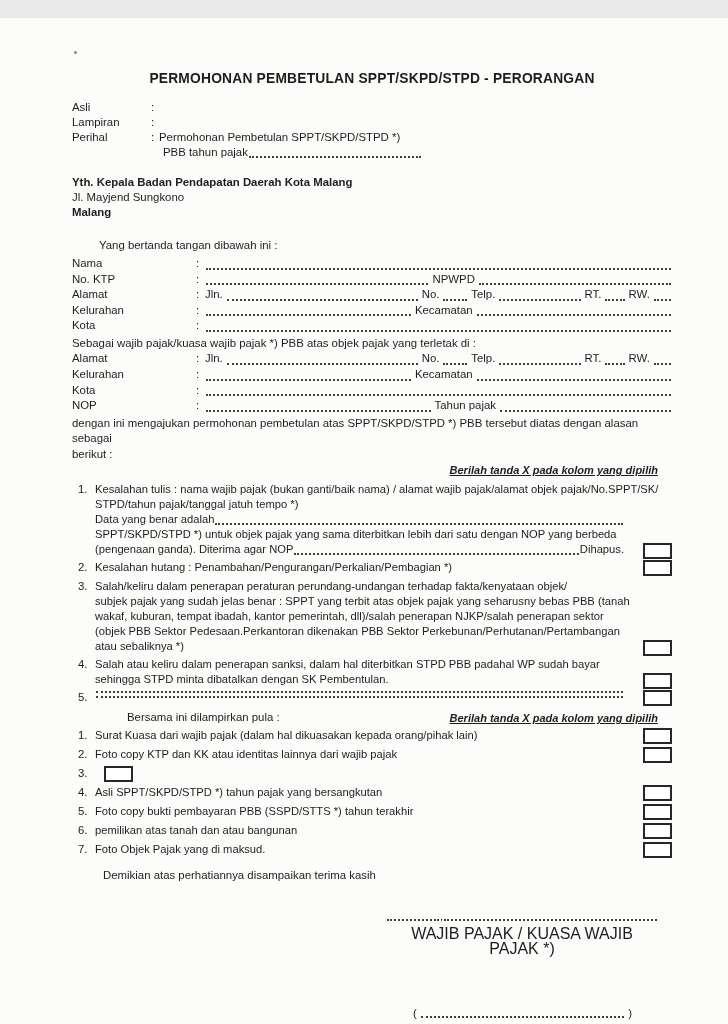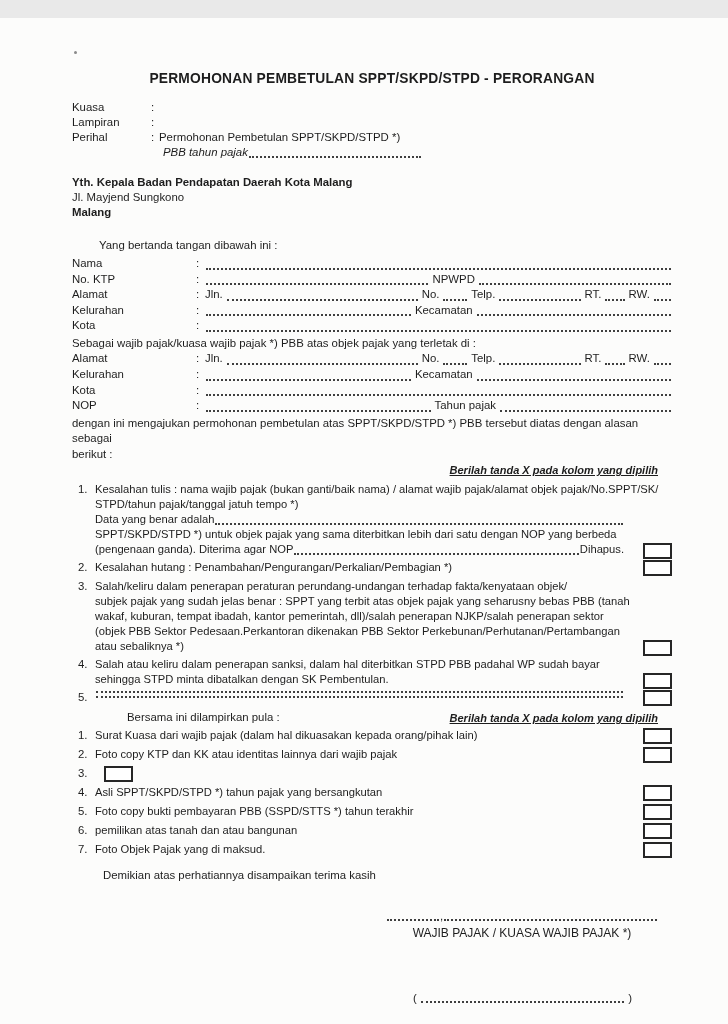--- a/index.html
+++ b/index.html
@@ -11,21 +11,21 @@
   }
   .content { position:relative; padding:24px 56px 0 72px; }
   .artifact { position:absolute; left:74px; top:33px; width:3px; height:3px; background:#8a8a8a; border-radius:50%; }
 
   .title { text-align:center; font-weight:bold; font-size:13.8px; letter-spacing:.2px; margin-top:28px; line-height:17px; }
 
   .meta { margin-top:13px; }
   .meta-row { display:flex; line-height:15px; }
   .meta-label { width:79px; flex:none; }
   .meta-colon { width:8px; flex:none; }
-  .meta-line2 { display:flex; align-items:flex-end; padding-left:91px; line-height:15px;font-style:italic; }
+  .meta-line2 { display:flex; align-items:flex-end; padding-left:91px; line-height:15px; }
 
   .addr { margin-top:15px; line-height:15px; }
   .b { font-weight:bold; }
   .intro { margin-top:18px; padding-left:27px; line-height:15px; }
 
   .frow { display:flex; line-height:15.6px; }
   .flabel { width:124px; flex:none; }
   .fcolon { width:9px; flex:none; }
   .fbody { flex:1 1 auto; display:flex; align-items:flex-end; min-width:0; }
   .inl { padding:0 3px; white-space:nowrap; }
@@ -50,38 +50,38 @@
   .cb { width:25px; height:12px; border:2px solid #262626; background:#fff; }
   .cb-low { margin-bottom:-2px; }
 
   .attach-head { display:flex; align-items:flex-end; margin-top:4px; }
   .attach-intro { padding-left:55px; line-height:15px; flex:1; }
 
   .closing { margin-top:10px; padding-left:31px; line-height:15px; }
 
   .sigblock { width:272px; margin-left:auto; margin-right:14px; margin-top:26px; }
   .dateline { display:flex; align-items:flex-end; line-height:14px; }
-  .role { text-align:center; line-height:15px; margin-top:3px; font-size:12px; }
+  .role { text-align:center; line-height:15px; margin-top:3px; font-size:16px; }
 
   .nameline { width:225px; margin-left:auto; margin-right:37px; margin-top:50px;
               display:flex; align-items:flex-end; line-height:14px; }
   .paren { padding:0 3px; }
 </style>
 </head>
 <body>
 
 <div class="page">
   <div class="artifact"></div>
   <div class="content">
 
     <div class="title">PERMOHONAN PEMBETULAN SPPT/SKPD/STPD - PERORANGAN</div>
 
     <div class="meta">
       <div class="meta-row">
-        <span class="meta-label">Kuasa</span>
+        <span class="meta-label">Asli</span>
         <span class="meta-colon">:</span>
         <span></span>
       </div>
       <div class="meta-row">
         <span class="meta-label">Lampiran</span>
         <span class="meta-colon">:</span>
         <span></span>
       </div>
       <div class="meta-row">
         <span class="meta-label">Perihal</span>

